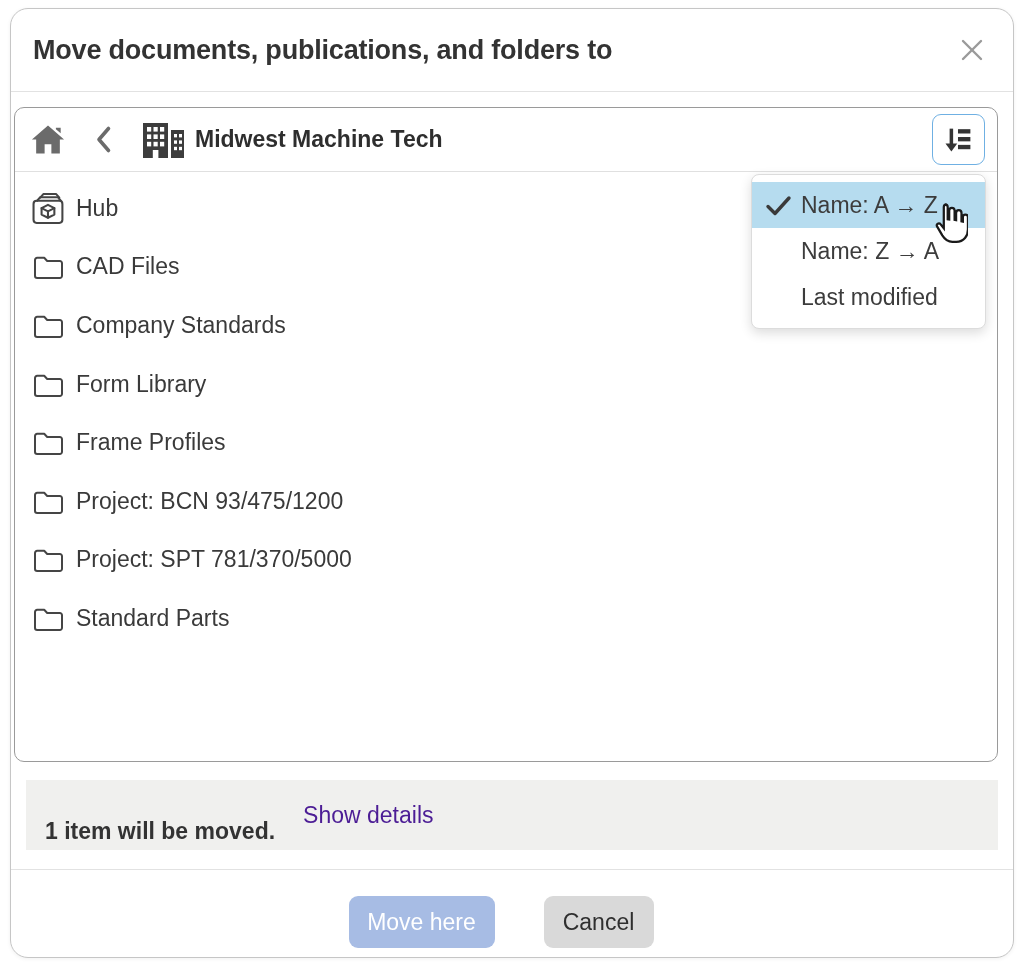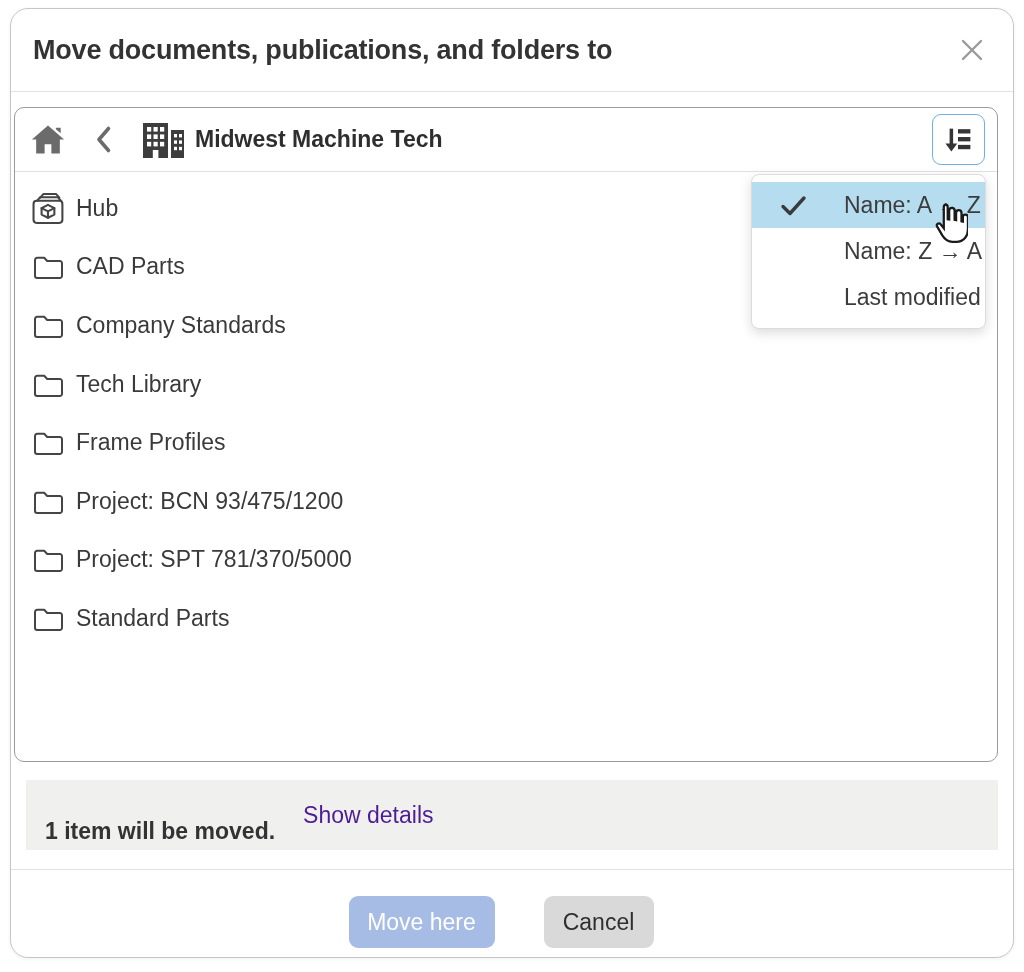--- a/index.html
+++ b/index.html
@@ -37,22 +37,22 @@
 
   .item-list { padding:7px 0 0 15px; }
   .row { display:flex; align-items:center; height:58.6px; gap:9px; cursor:pointer; }
   .row .label { font-size:23px; color:#3a3a3a; }
   .row .ic { display:flex; align-items:center; width:37px; justify-content:center; }
 
   
   .sort-menu { position:absolute; top:66px; right:11px; width:235px; background:#fff;
                border:1px solid #dcdcdc; border-radius:8px; padding:7px 0 8px 0;
                box-shadow:0 4px 12px rgba(0,0,0,.14); z-index:4; }
-  .menu-option { height:46px; display:flex; align-items:center; padding-left:28px;
-                 font-size:23px; color:#3c3c3c; cursor:pointer;gap:28px; }
+  .menu-option { height:46px; display:flex; align-items:center; padding-left:13px;
+                 font-size:23px; color:#3c3c3c; cursor:pointer; }
   .menu-option.selected { background:#b6dcef; }
   .menu-option .check { width:28px; margin-right:8px; display:flex; align-items:center; }
 
   .cursor-hand { position:absolute; left:916px; top:93px; z-index:6; pointer-events:none; }
 
   
   .status-bar { margin:18px 15px 0 15px; height:70px; flex:0 0 70px; background:#f0f0ee;
                 display:flex; align-items:center; padding:0 19px; }
   .status-msg { font-size:23px; font-weight:bold; color:#333;margin-top:32px; }
   .details-link { font-size:23px; color:#4c1d95; margin-left:28px; text-decoration:none; cursor:pointer; }
@@ -153,37 +153,37 @@
   </svg>
           </span>
           <span class="label">Hub</span>
         </div>
         <div class="row">
           <span class="ic">
             <svg width="31" height="27" viewBox="0 0 31 27" fill="none" stroke="#454545" stroke-width="2" stroke-linejoin="round" stroke-linecap="round">
     <path d="M2 7 a2.2 2.2 0 0 1 2.2 -2.2 h7 l3 3.2 h12.6 a2.2 2.2 0 0 1 2.2 2.2 v12.6 a2.2 2.2 0 0 1 -2.2 2.2 H4.2 a2.2 2.2 0 0 1 -2.2 -2.2 z"></path>
   </svg>
           </span>
-          <span class="label">CAD Parts</span>
+          <span class="label">CAD Files</span>
         </div>
         <div class="row">
           <span class="ic">
             <svg width="31" height="27" viewBox="0 0 31 27" fill="none" stroke="#454545" stroke-width="2" stroke-linejoin="round" stroke-linecap="round">
     <path d="M2 7 a2.2 2.2 0 0 1 2.2 -2.2 h7 l3 3.2 h12.6 a2.2 2.2 0 0 1 2.2 2.2 v12.6 a2.2 2.2 0 0 1 -2.2 2.2 H4.2 a2.2 2.2 0 0 1 -2.2 -2.2 z"></path>
   </svg>
           </span>
           <span class="label">Company Standards</span>
         </div>
         <div class="row">
           <span class="ic">
             <svg width="31" height="27" viewBox="0 0 31 27" fill="none" stroke="#454545" stroke-width="2" stroke-linejoin="round" stroke-linecap="round">
     <path d="M2 7 a2.2 2.2 0 0 1 2.2 -2.2 h7 l3 3.2 h12.6 a2.2 2.2 0 0 1 2.2 2.2 v12.6 a2.2 2.2 0 0 1 -2.2 2.2 H4.2 a2.2 2.2 0 0 1 -2.2 -2.2 z"></path>
   </svg>
           </span>
-          <span class="label">Tech Library</span>
+          <span class="label">Form Library</span>
         </div>
         <div class="row">
           <span class="ic">
             <svg width="31" height="27" viewBox="0 0 31 27" fill="none" stroke="#454545" stroke-width="2" stroke-linejoin="round" stroke-linecap="round">
     <path d="M2 7 a2.2 2.2 0 0 1 2.2 -2.2 h7 l3 3.2 h12.6 a2.2 2.2 0 0 1 2.2 2.2 v12.6 a2.2 2.2 0 0 1 -2.2 2.2 H4.2 a2.2 2.2 0 0 1 -2.2 -2.2 z"></path>
   </svg>
           </span>
           <span class="label">Frame Profiles</span>
         </div>
         <div class="row">

